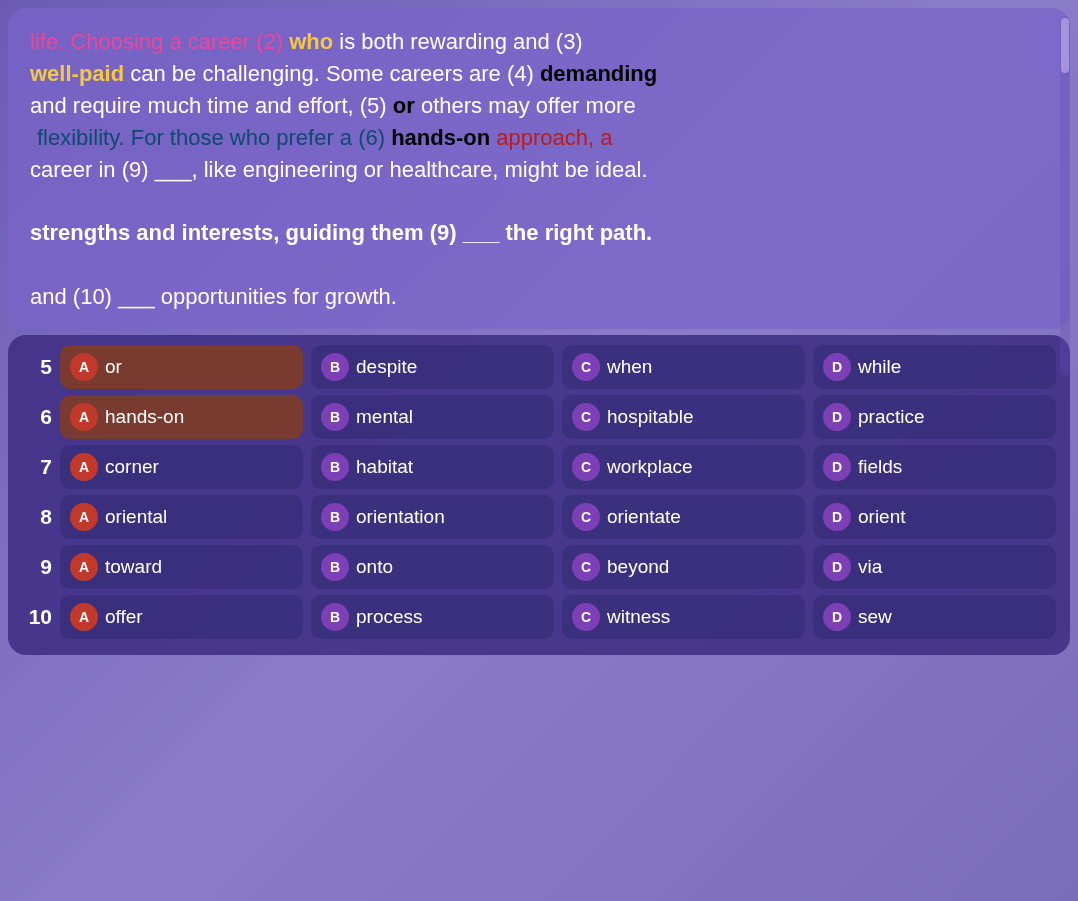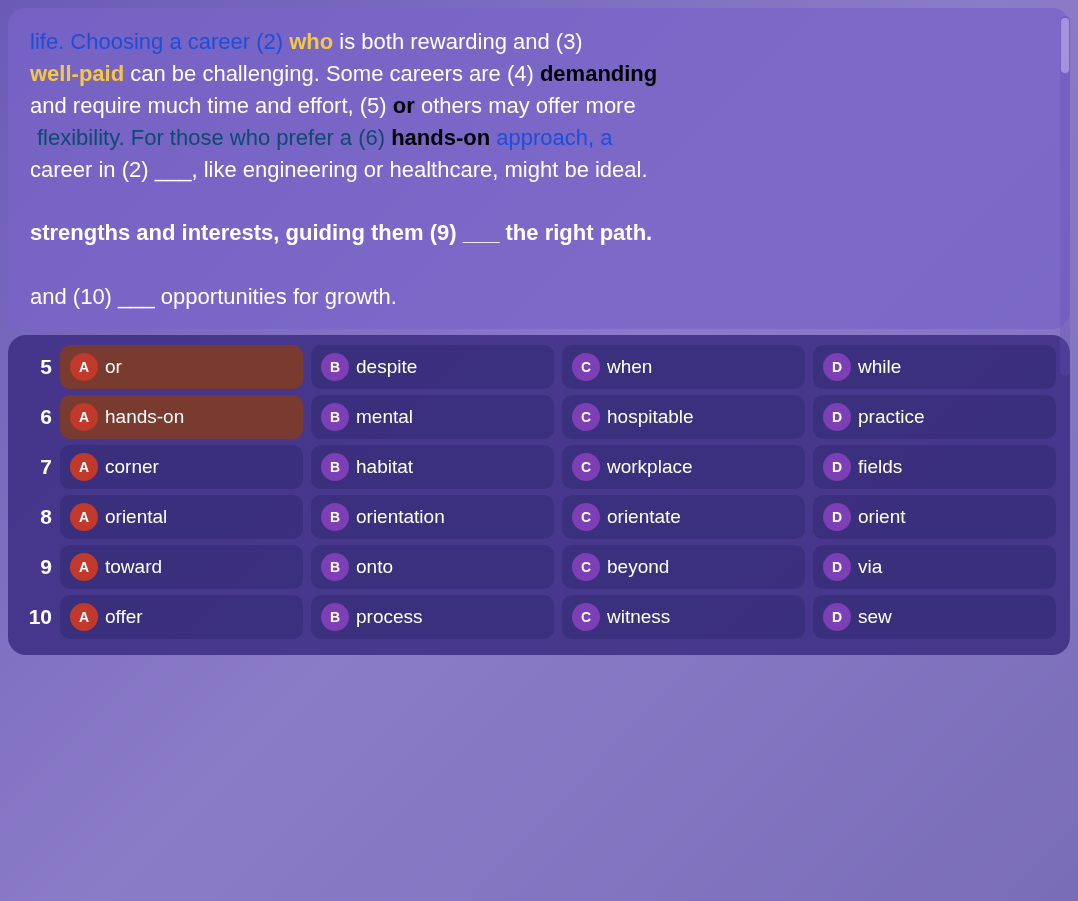--- a/index.html
+++ b/index.html
@@ -93,25 +93,25 @@
     .passage-wrapper {
       position: relative;
     }
   </style>
 </head>
 <body>
 
 <div class="passage-wrapper">
   <div class="passage-box">
     <span>
-      <span style="color:#1d4ed8;">life. Choosing a career (2) </span><span class="highlight-yellow">who</span><span style="color:#fff;text-align:center;"> is both rewarding and (3)</span><br>
+      <span style="color:#ec4899;">life. Choosing a career (2) </span><span class="highlight-yellow">who</span><span style="color:#fff;text-align:center;"> is both rewarding and (3)</span><br>
       <span class="highlight-yellow">well-paid</span><span style="color:#fff;"> can be challenging. Some careers are (4) </span><span class="highlight-orange">demanding</span><br>
       <span style="color:#fff;">and require much time and effort, (5) </span><span class="highlight-orange">or</span><span style="color:#fff;"> others may offer more</span><br>
-      <span style="color:#0c4a6e;margin-left:7px;">flexibility. For those who prefer a (6) </span><span class="highlight-orange">hands-on</span><span style="color:#1d4ed8;text-align:right;"> approach, a</span><br>
-      <span style="color:#fff;">career in (2) ___, like engineering or healthcare, might be ideal.</span><br>
+      <span style="color:#0c4a6e;margin-left:7px;">flexibility. For those who prefer a (6) </span><span class="highlight-orange">hands-on</span><span style="color:#b91c1c;text-align:right;"> approach, a</span><br>
+      <span style="color:#fff;">career in (9) ___, like engineering or healthcare, might be ideal.</span><br>
       <br>
       <span style="color:#fff;font-weight:bold;">strengths and interests, guiding them (9) ___ the right path.</span><br>
       <br>
       <span style="color:#fff;">and (10) ___ opportunities for growth.</span>
     </span>
   </div>
   <div style="position:absolute;right:8px;top:8px;width:10px;height:360px;background:rgba(100,80,180,0.3);border-radius:5px;">
     <div style="width:8px;height:55px;background:rgba(200,180,240,0.6);border-radius:4px;margin:2px auto;"></div>
   </div>
 </div>

